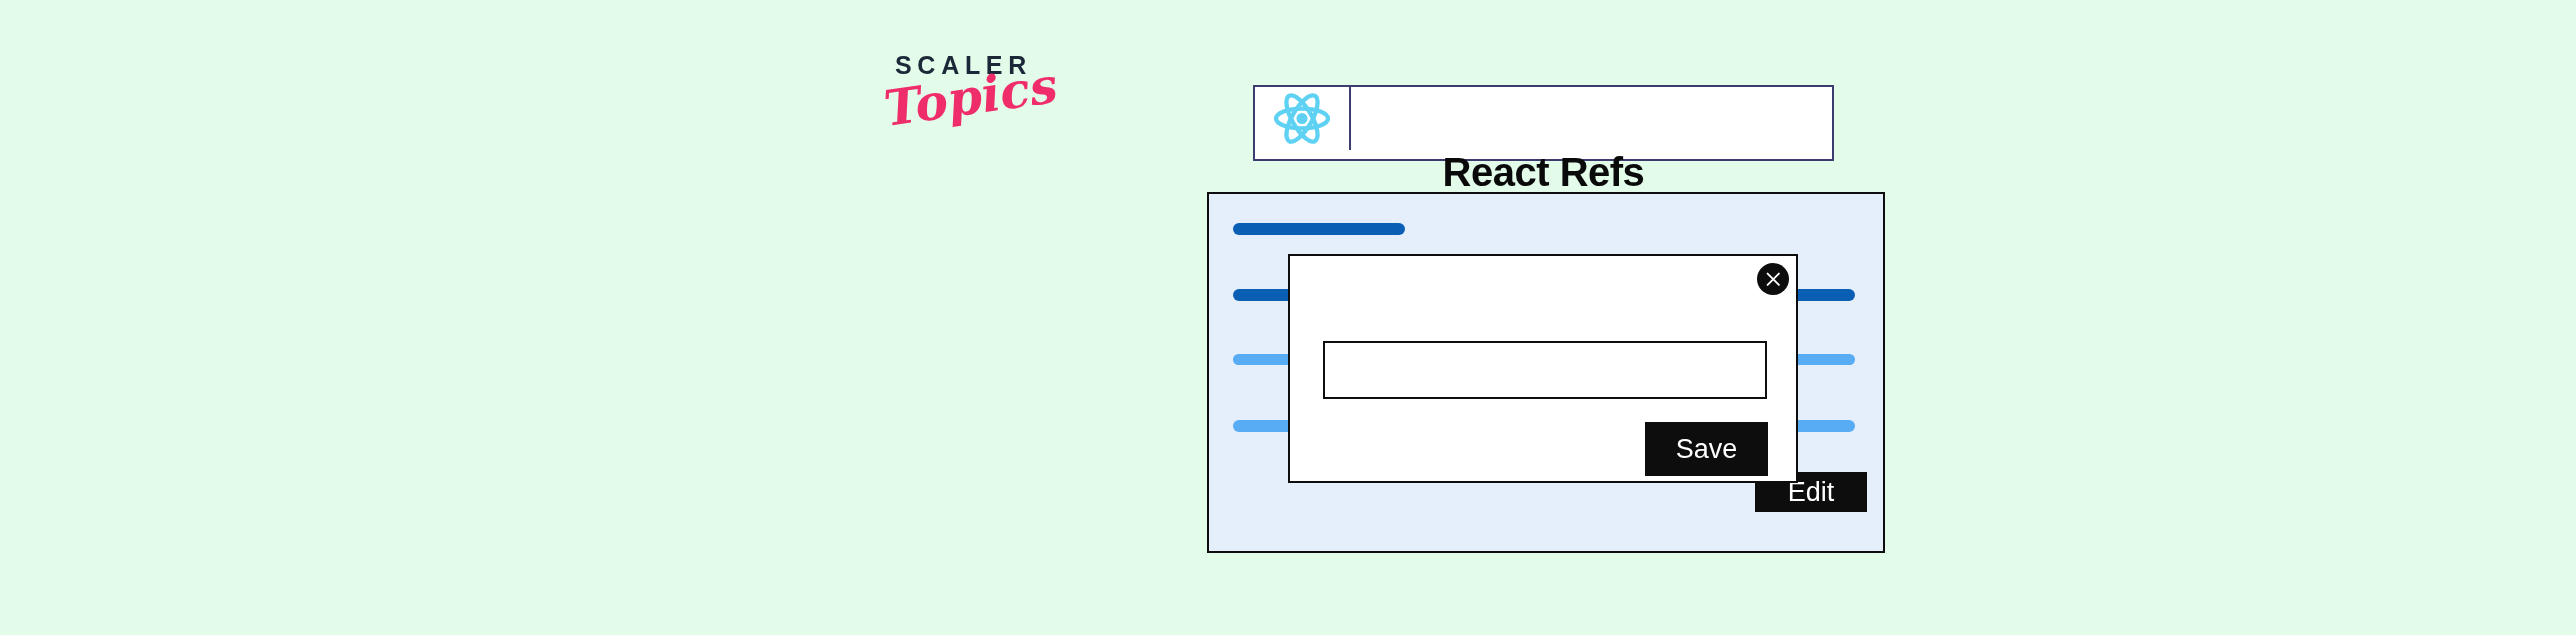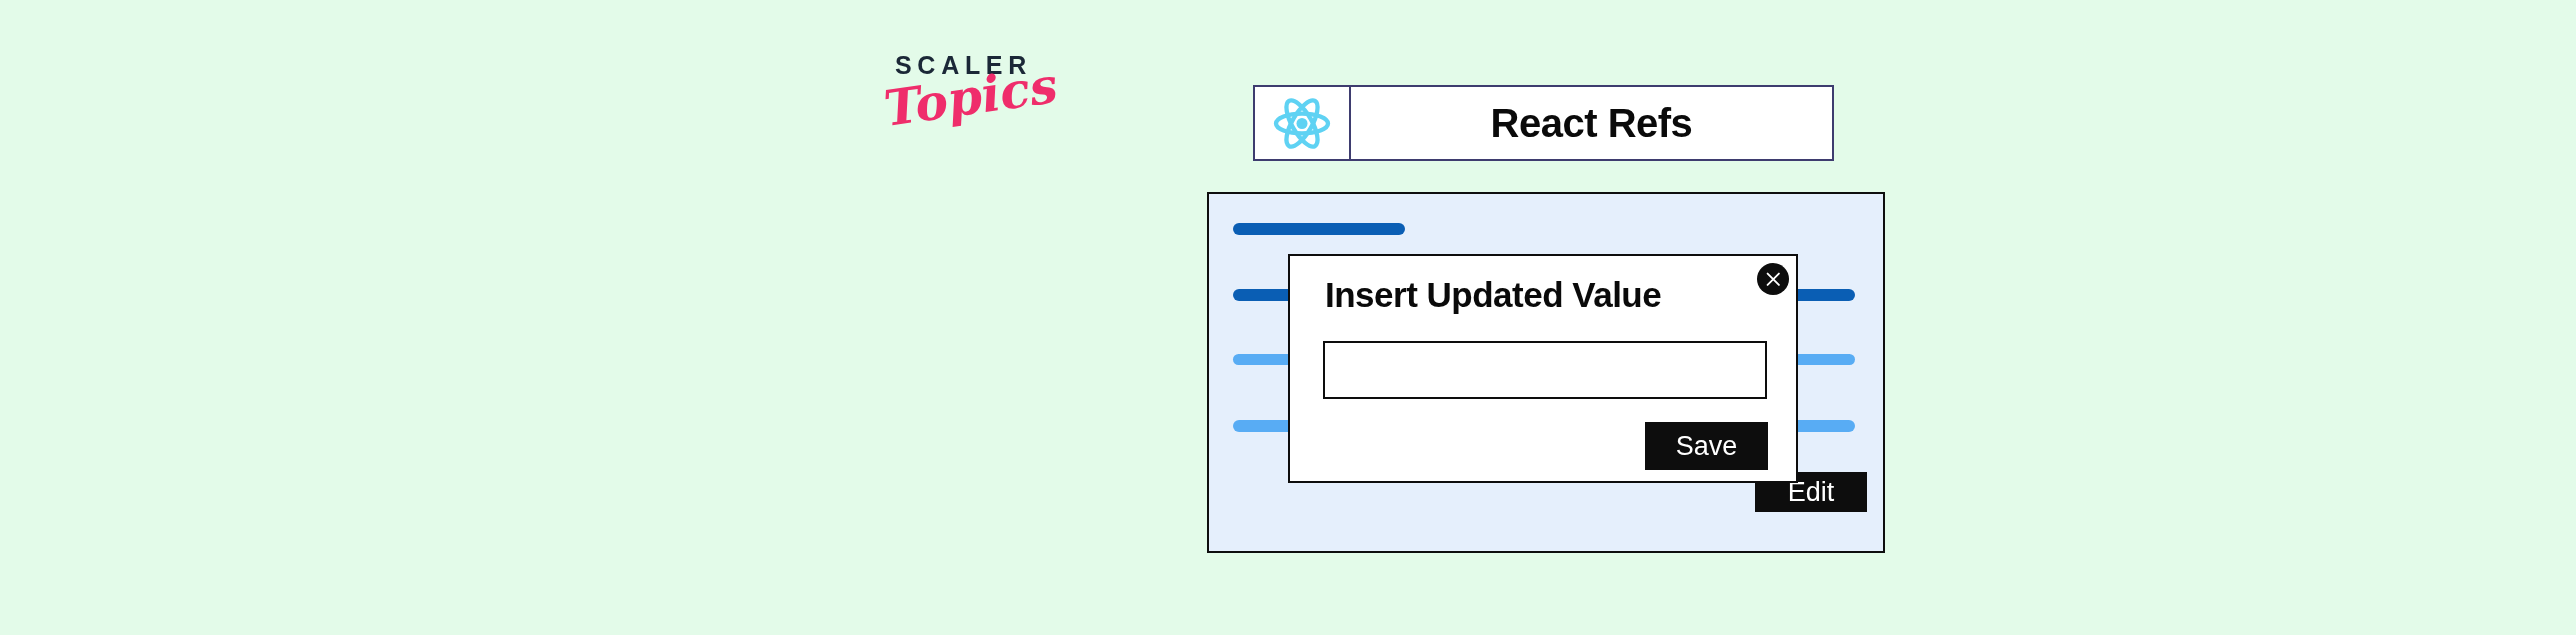--- a/index.html
+++ b/index.html
@@ -45,20 +45,21 @@
     transform:rotate(-8deg);
   }
 
   
   .header-box{
     position:absolute;left:1253px;top:85px;
     width:581px;height:76px;
     background:#ffffff;
     border:2.1px solid var(--header_border,#3e3c6f);
     display:flex;
+    flex-direction:column;
   }
   .header-logo-cell{
     width:96px;
     border-right:2.1px solid var(--header_border,#3e3c6f);
     display:flex;align-items:center;justify-content:center;
   }
   .header-title-cell{
     flex:1;
     display:flex;align-items:center;justify-content:center;
   }
@@ -120,21 +121,21 @@
   }
   .modal-input{
     position:absolute;left:33px;top:85px;
     width:444px;height:58px;
     border:2.6px solid var(--button_black,#0d0d0d);
     background:#ffffff;
     font-size:27px;
     padding:0 10.3px;
     font-family:"Liberation Sans",sans-serif;
   }
-  .save-btn{position:absolute;left:355px;top:166px;width:123px;height:48px;}
+  .save-btn{position:absolute;left:355px;top:166px;width:123px;height:54px;}
 </style>
 </head>
 <body>
 
 <div class="stage">
 
   <div class="brand">
     <div class="brand-top">SCALER</div>
     <div class="brand-script">Topics</div>
   </div>
@@ -157,21 +158,20 @@
 
   <div class="panel">
     <div class="bar dark bar1"></div>
     <div class="bar dark bar2"></div>
     <div class="bar light bar3"></div>
     <div class="bar light bar4"></div>
 
     <button class="btn-black edit-btn">Edit</button>
 
     <div class="modal">
-      <div class="modal-title">Insert Updated Value</div>
       <button class="modal-close">
         <svg width="18.5" height="18.5" viewBox="-18 -18 36 36">
           <g stroke="#ffffff" stroke-width="3.6" stroke-linecap="round">
             <line x1="-11" y1="-11" x2="11" y2="11"></line>
             <line x1="11" y1="-11" x2="-11" y2="11"></line>
           </g>
         </svg>
       </button>
       <input class="modal-input" type="text" placeholder="" style="">
       <button class="btn-black save-btn">Save</button>

